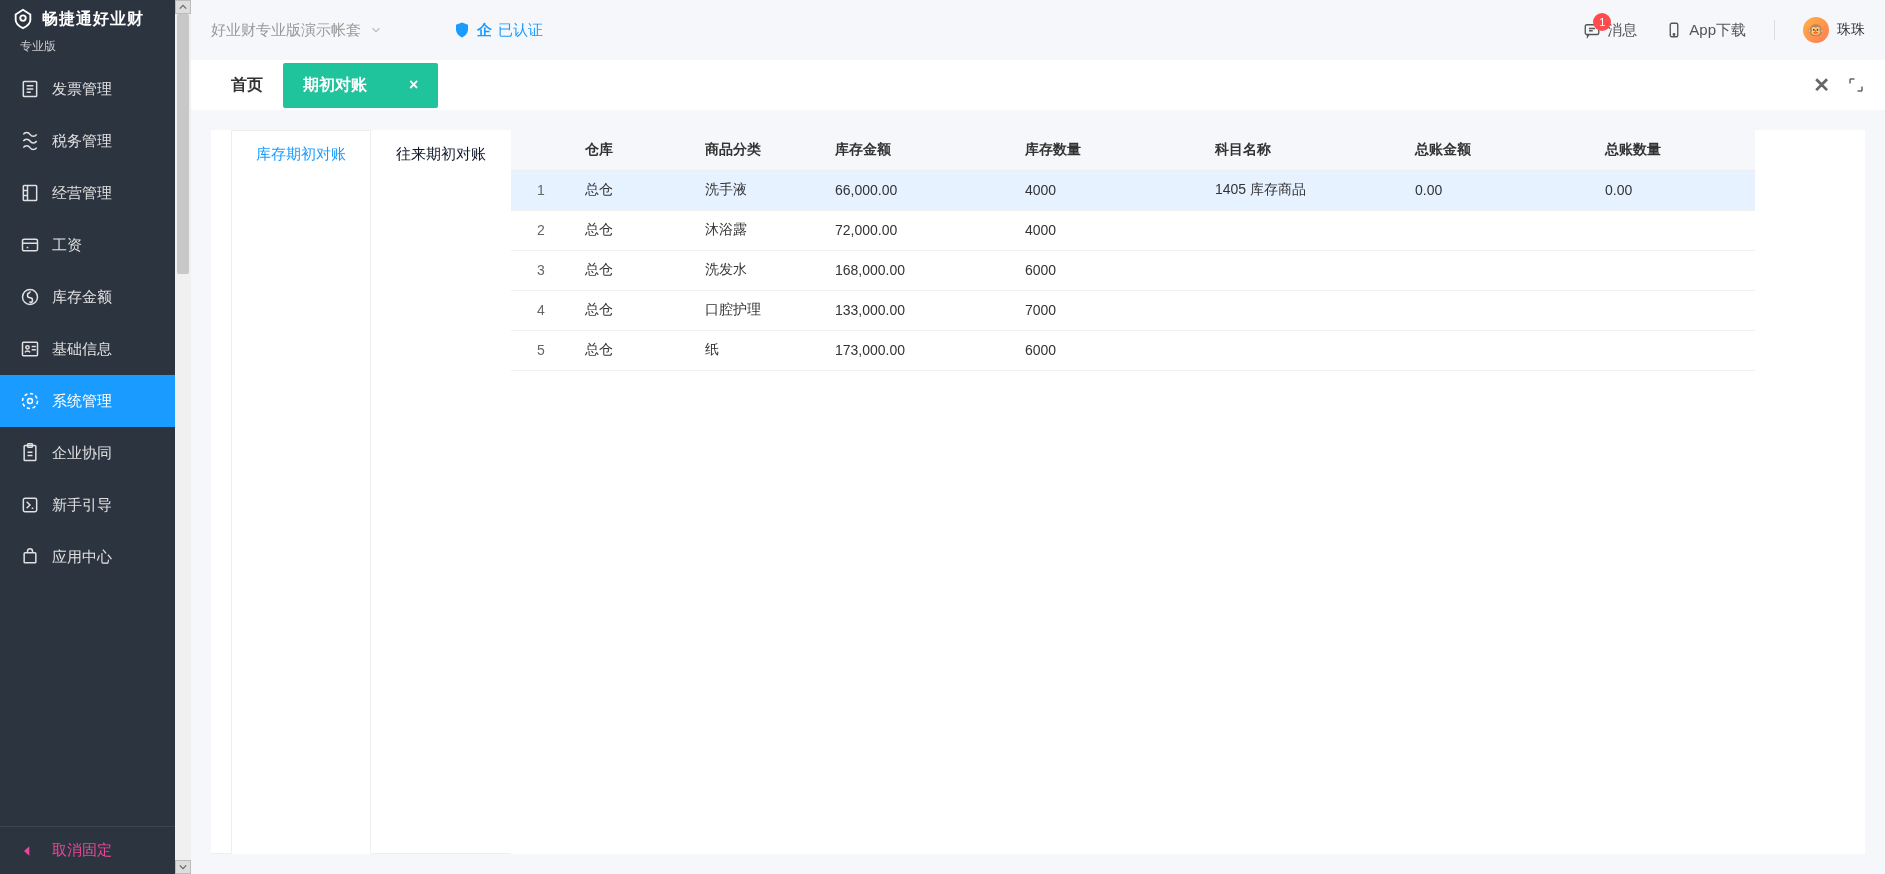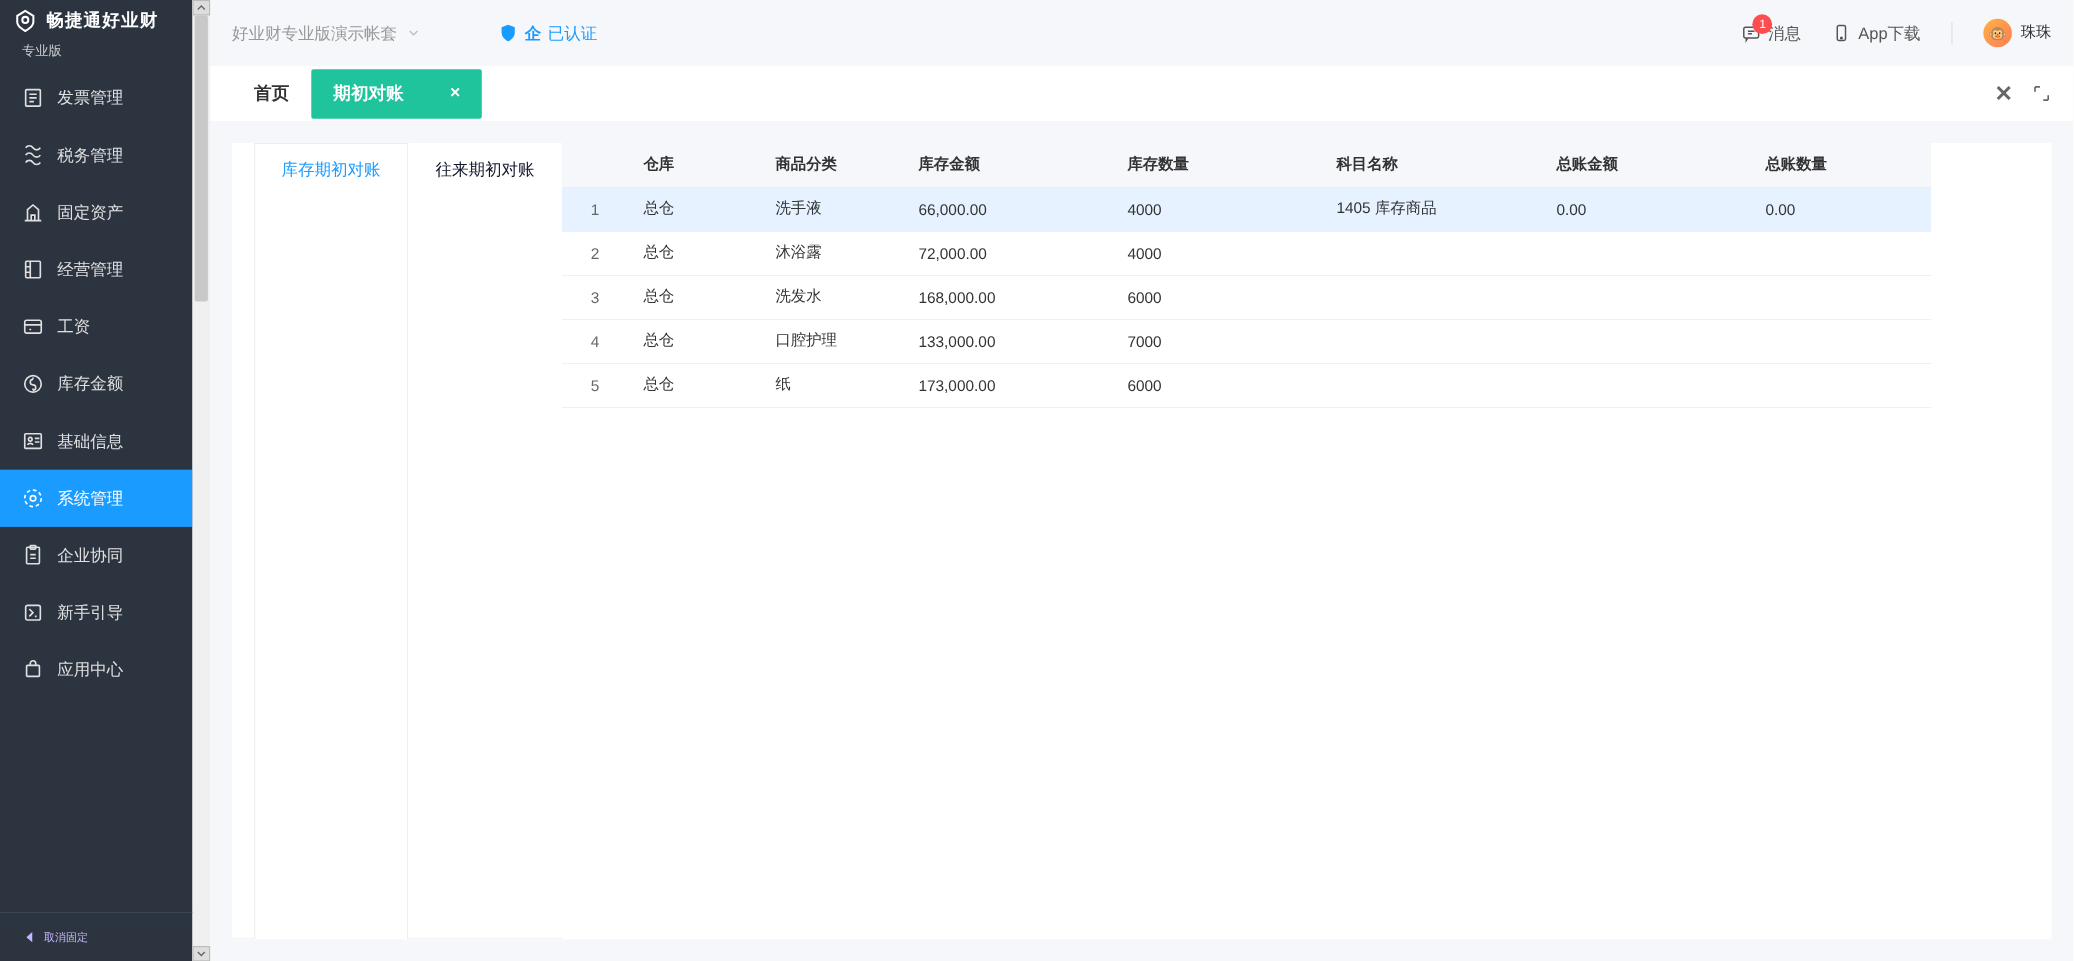--- a/index.html
+++ b/index.html
@@ -9,21 +9,21 @@
 
 .sidebar { width: 175px; background: #2c3440; color: #fff; display: flex; flex-direction: column; flex-shrink: 0; }
 .sidebar-header { padding: 8px 12px; display: flex; align-items: center; gap: 8px; }
 .logo-icon { width: 22px; height: 22px; color: #fff; }
 .brand-name { font-size: 16px; font-weight: bold; color: #fff; letter-spacing: 1px; }
 .edition { font-size: 12px; color: #ccc; padding: 0 12px 8px 20px; }
 .sidebar-scroll { flex: 1; overflow-y: auto; position: relative; }
 .nav-item { display: flex; align-items: center; gap: 12px; padding: 16px 20px; color: #e0e0e0; cursor: pointer; font-size: 15px; }
 .nav-item.active { background: #1a9bff; color: #fff; }
 .nav-icon { width: 20px; height: 20px; flex-shrink: 0; }
-.sidebar-footer { padding: 14px 20px; display: flex; align-items: center; gap: 4px; cursor: pointer; color: #c4b5fd; font-size: 10px; border-top: 1px solid #3a4555; }
+.sidebar-footer { padding: 14px 20px; display: flex; align-items: center; gap: 16px; cursor: pointer; color: #ec4899; font-size: 15px; border-top: 1px solid #3a4555; }
 
 
 .main { flex: 1; display: flex; flex-direction: column; background: #f5f7fa; overflow: hidden; }
 .topbar { height: 60px; display: flex; align-items: center; padding: 0 20px; background: #f5f7fa; }
 .account-select { display: flex; align-items: center; gap: 8px; color: #999; font-size: 15px; cursor: pointer; padding-right: 30px; }
 .chevron { width: 14px; height: 14px; }
 .cert-badge { display: flex; align-items: center; gap: 6px; color: #1a9bff; margin-left: 40px; font-size: 15px; }
 .shield-icon { width: 18px; height: 18px; }
 .topbar-right { margin-left: auto; display: flex; align-items: center; gap: 28px; }
 .top-action { display: flex; align-items: center; gap: 6px; color: #555; cursor: pointer; font-size: 15px; position: relative; }
@@ -80,26 +80,20 @@
             <rect x="4" y="3" width="16" height="18" rx="1"></rect>
             <path d="M8 8h8M8 12h8M8 16h5"></path>
           </svg>
         <span>发票管理</span>
       </div>
       <div class="nav-item">
         <svg class="nav-icon" viewBox="0 0 24 24" fill="none" stroke="currentColor" stroke-width="1.8">
             <path d="M4 20c2-3 6-3 8 0s6 3 8 0M4 12c2-3 6-3 8 0s6 3 8 0M4 4c2-3 6-3 8 0s6 3 8 0"></path>
           </svg>
         <span>税务管理</span>
-      </div>
-      <div class="nav-item">
-        <svg class="nav-icon" viewBox="0 0 24 24" fill="none" stroke="currentColor" stroke-width="1.8">
-            <path d="M3 21h18M6 21V9l6-5 6 5v12M10 21v-6h4v6"></path>
-          </svg>
-        <span>固定资产</span>
       </div>
       <div class="nav-item">
         <svg class="nav-icon" viewBox="0 0 24 24" fill="none" stroke="currentColor" stroke-width="1.8">
             <rect x="4" y="3" width="16" height="18" rx="1"></rect>
             <path d="M9 3v18M4 9h5M4 15h5"></path>
           </svg>
         <span>经营管理</span>
       </div>
       <div class="nav-item">
         <svg class="nav-icon" viewBox="0 0 24 24" fill="none" stroke="currentColor" stroke-width="1.8">

